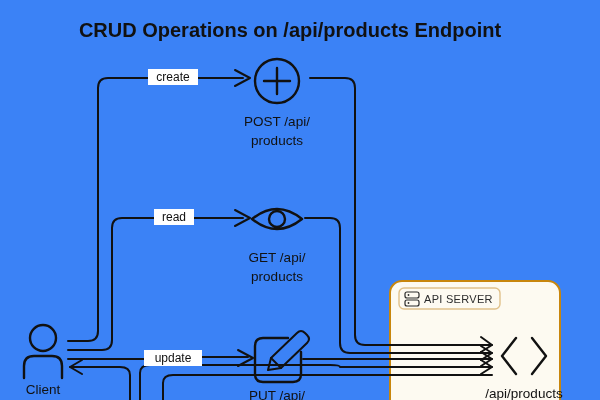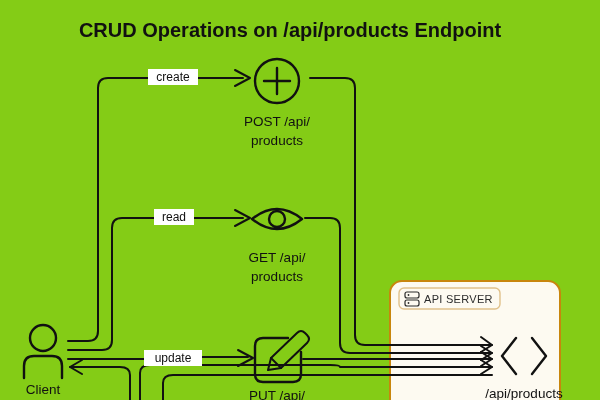--- a/index.html
+++ b/index.html
@@ -11,21 +11,21 @@
     width: 600px;
     height: 400px;
     overflow: hidden;
     font-family: "Liberation Sans", sans-serif;
     color: #1a1a1a;
   }
   #canvas {
     position: relative;
     width: 600px;
     height: 400px;
-    background: #84cc16;
+    background: #3b82f6;
   }
   svg#diagram {
     position: absolute;
     left: 0;
     top: 0;
     width: 600px;
     height: 400px;
     display: block;
   }
   .title-text {

